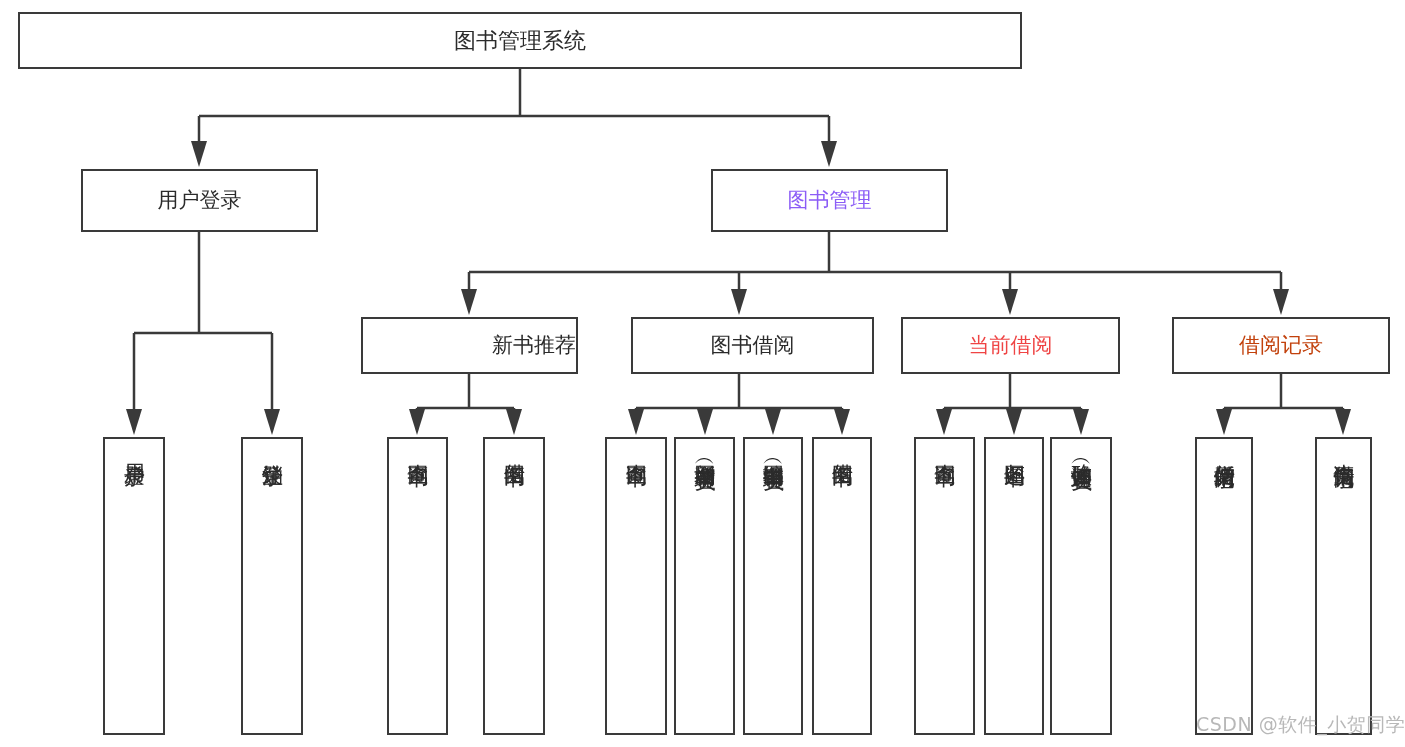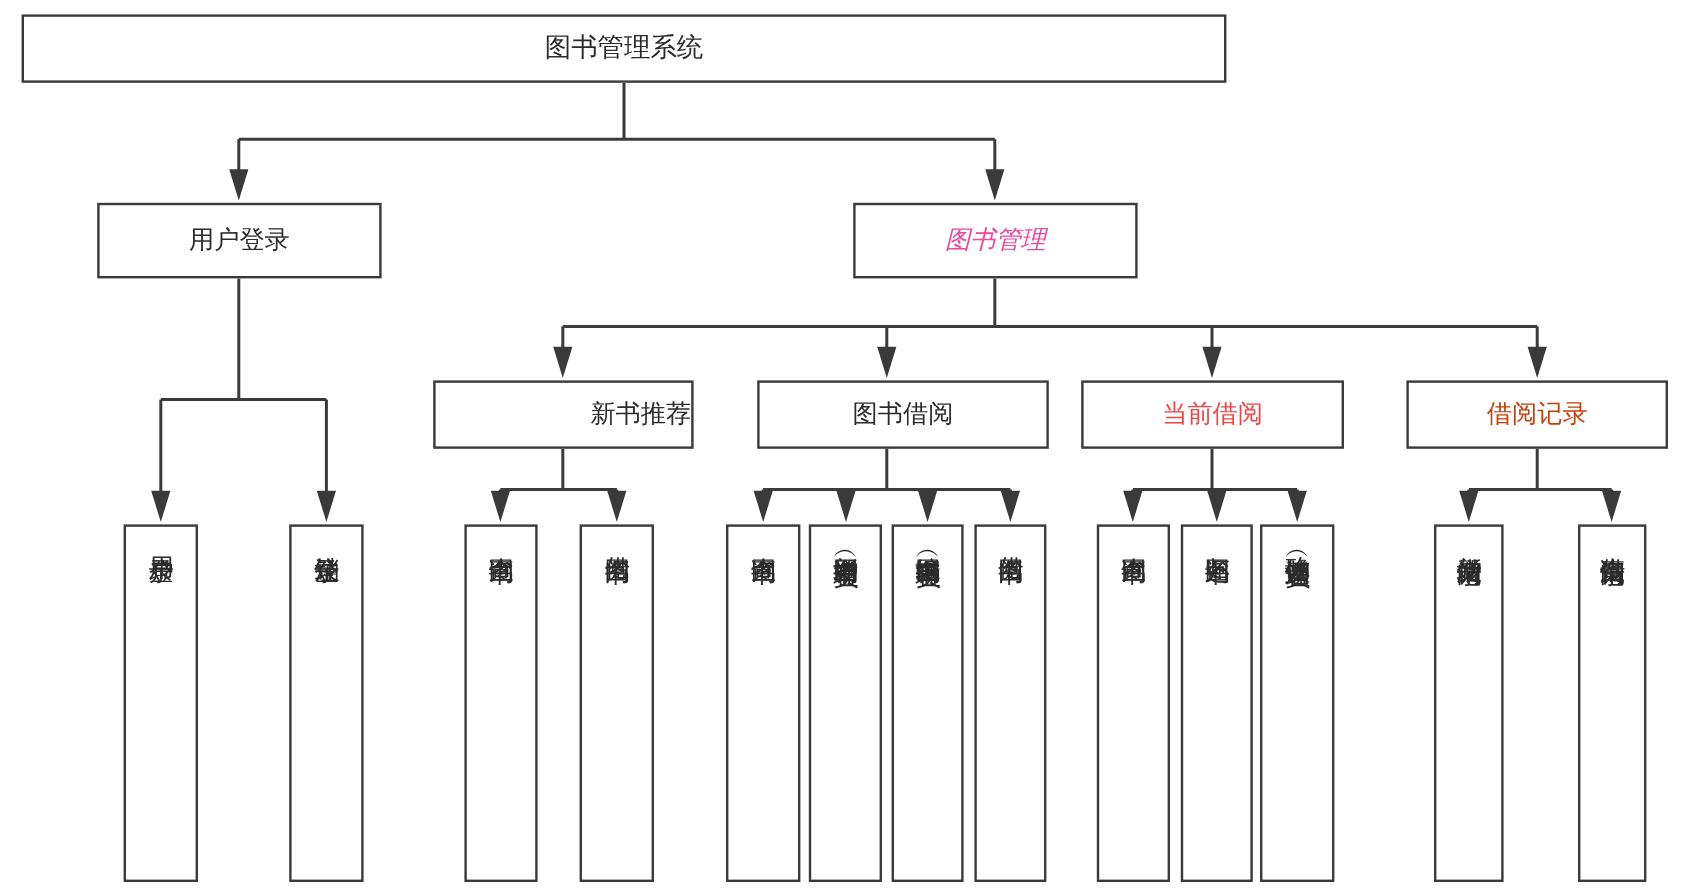--- a/index.html
+++ b/index.html
@@ -125,21 +125,21 @@
       <polygon points="1335,409 1351,409 1343,435" fill="#3a3a3a"></polygon>
     </svg>
   <div id="nodes-layer">
       <div class="node horizontal root" style="left: 18px; top: 12px; width: 1004px; height: 57px; border-color: rgb(58, 58, 58);">
         <span class="node-label" style="color: rgb(43, 43, 43);">图书管理系统</span>
       </div>
       <div class="node horizontal" style="left: 81px; top: 169px; width: 237px; height: 63px; border-color: rgb(58, 58, 58);">
         <span class="node-label" style="color: rgb(43, 43, 43);">用户登录</span>
       </div>
       <div class="node horizontal" style="left: 711px; top: 169px; width: 237px; height: 63px; border-color: rgb(58, 58, 58);">
-        <span class="node-label" style="color: #ec4899; font-style: italic;">图书管理</span>
+        <span class="node-label" style="color: #8b5cf6;">图书管理</span>
       </div>
       <div class="node horizontal" style="left: 361px; top: 317px; width: 217px; height: 57px; border-color: rgb(58, 58, 58); justify-content: flex-end;">
         <span class="node-label" style="color: rgb(43, 43, 43);">新书推荐</span>
       </div>
       <div class="node horizontal" style="left: 631px; top: 317px; width: 243px; height: 57px; border-color: rgb(58, 58, 58);">
         <span class="node-label" style="color: rgb(43, 43, 43);">图书借阅</span>
       </div>
       <div class="node horizontal" style="left: 901px; top: 317px; width: 219px; height: 57px; border-color: rgb(58, 58, 58);">
         <span class="node-label" style="color: #ef4444;">当前借阅</span>
       </div>
@@ -179,13 +179,14 @@
       <div class="node vertical" style="left: 1050px; top: 437px; width: 62px; height: 298px; border-color: rgb(58, 58, 58);">
         <span class="node-label" style="color: rgb(43, 43, 43);">确认归还（管理员）</span>
       </div>
       <div class="node vertical" style="left: 1195px; top: 437px; width: 58px; height: 298px; border-color: rgb(58, 58, 58);">
         <span class="node-label" style="color: rgb(43, 43, 43);">新增借阅记录</span>
       </div>
       <div class="node vertical" style="left: 1315px; top: 437px; width: 57px; height: 298px; border-color: rgb(58, 58, 58);">
         <span class="node-label" style="color: rgb(43, 43, 43);">查询借阅记录</span>
       </div>
     </div>
+  <div class="watermark" style="left:1196px; top:712px;">CSDN @软件_小贺同学</div>
 </div>
 
 </body></html>

